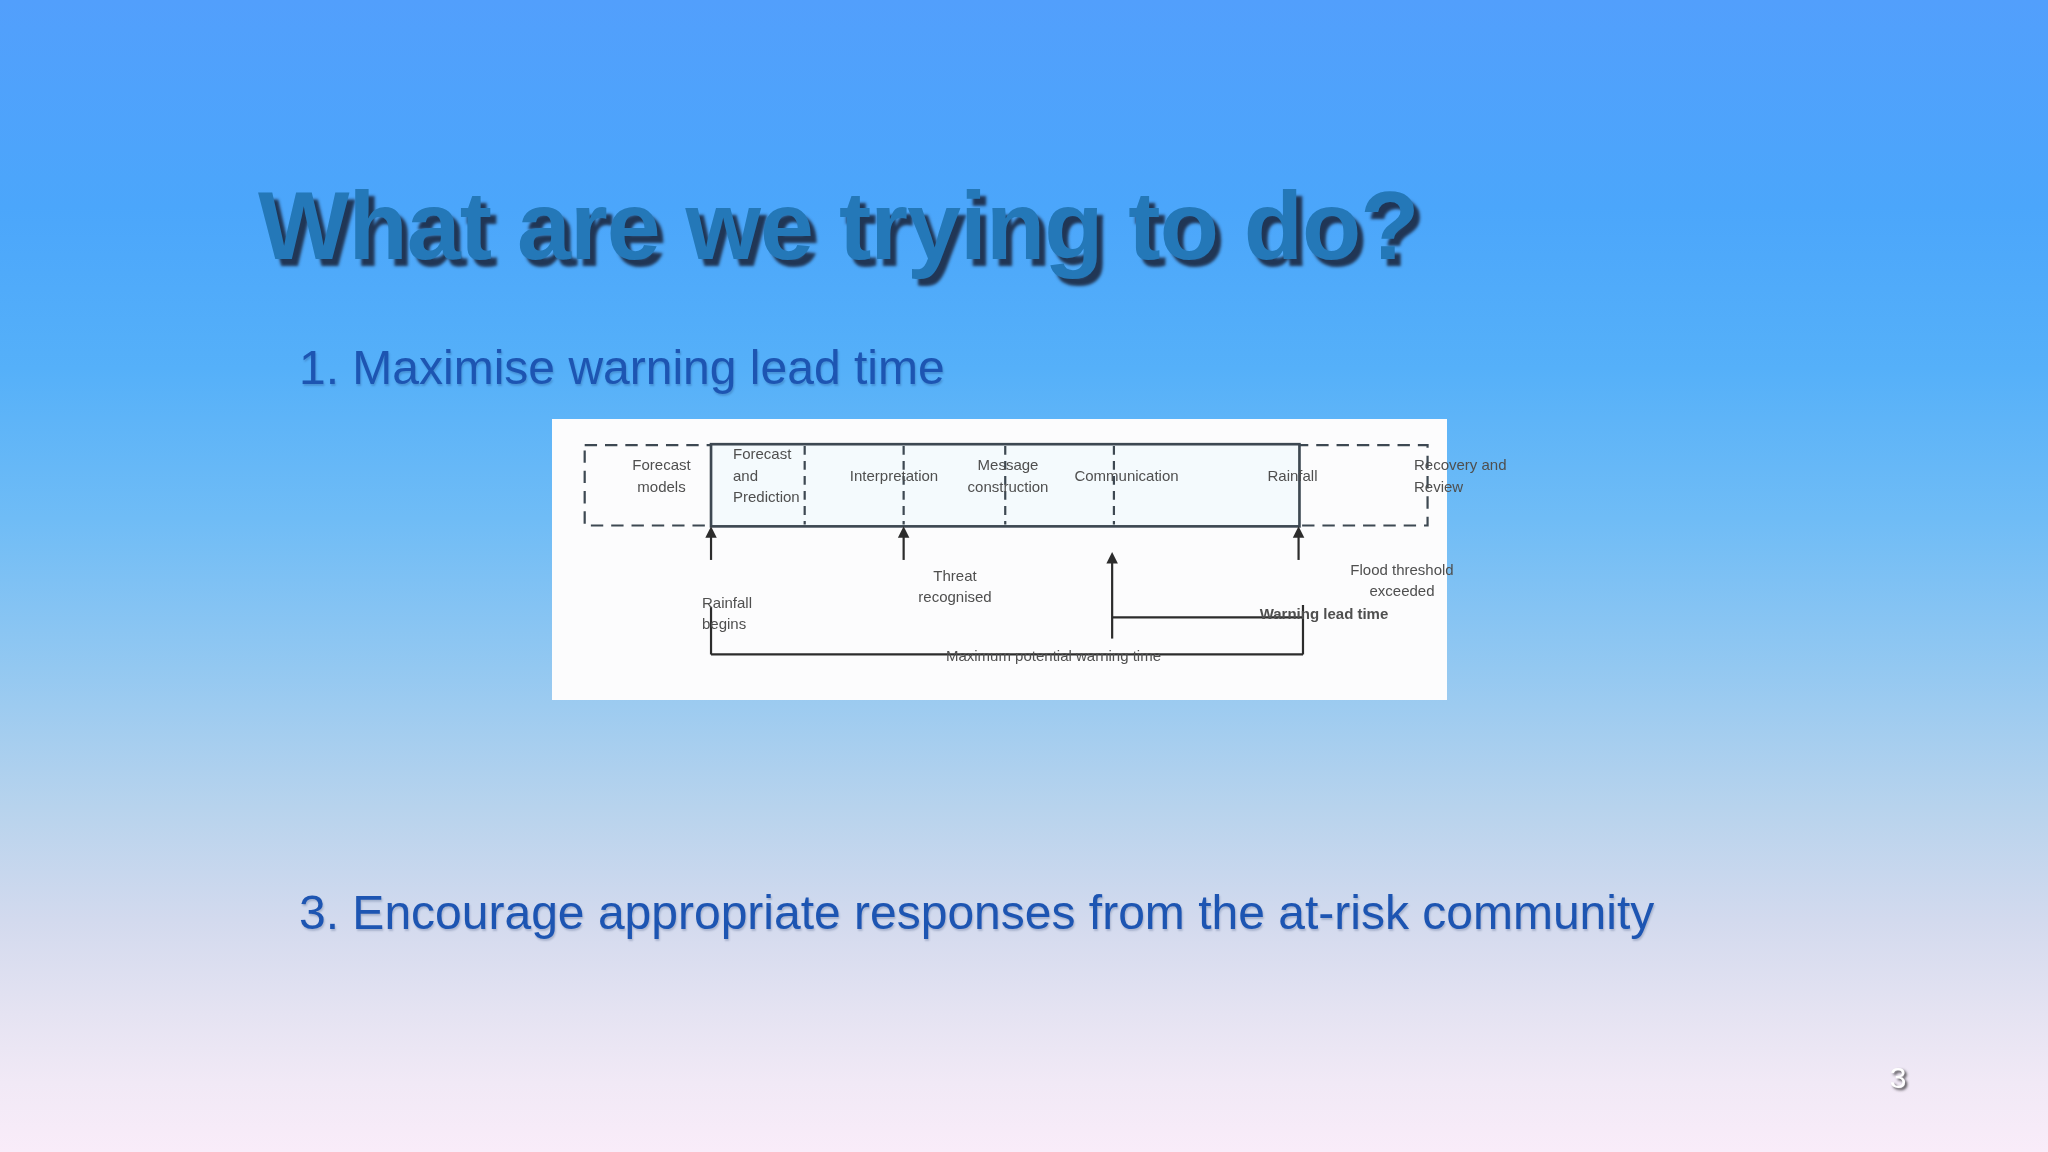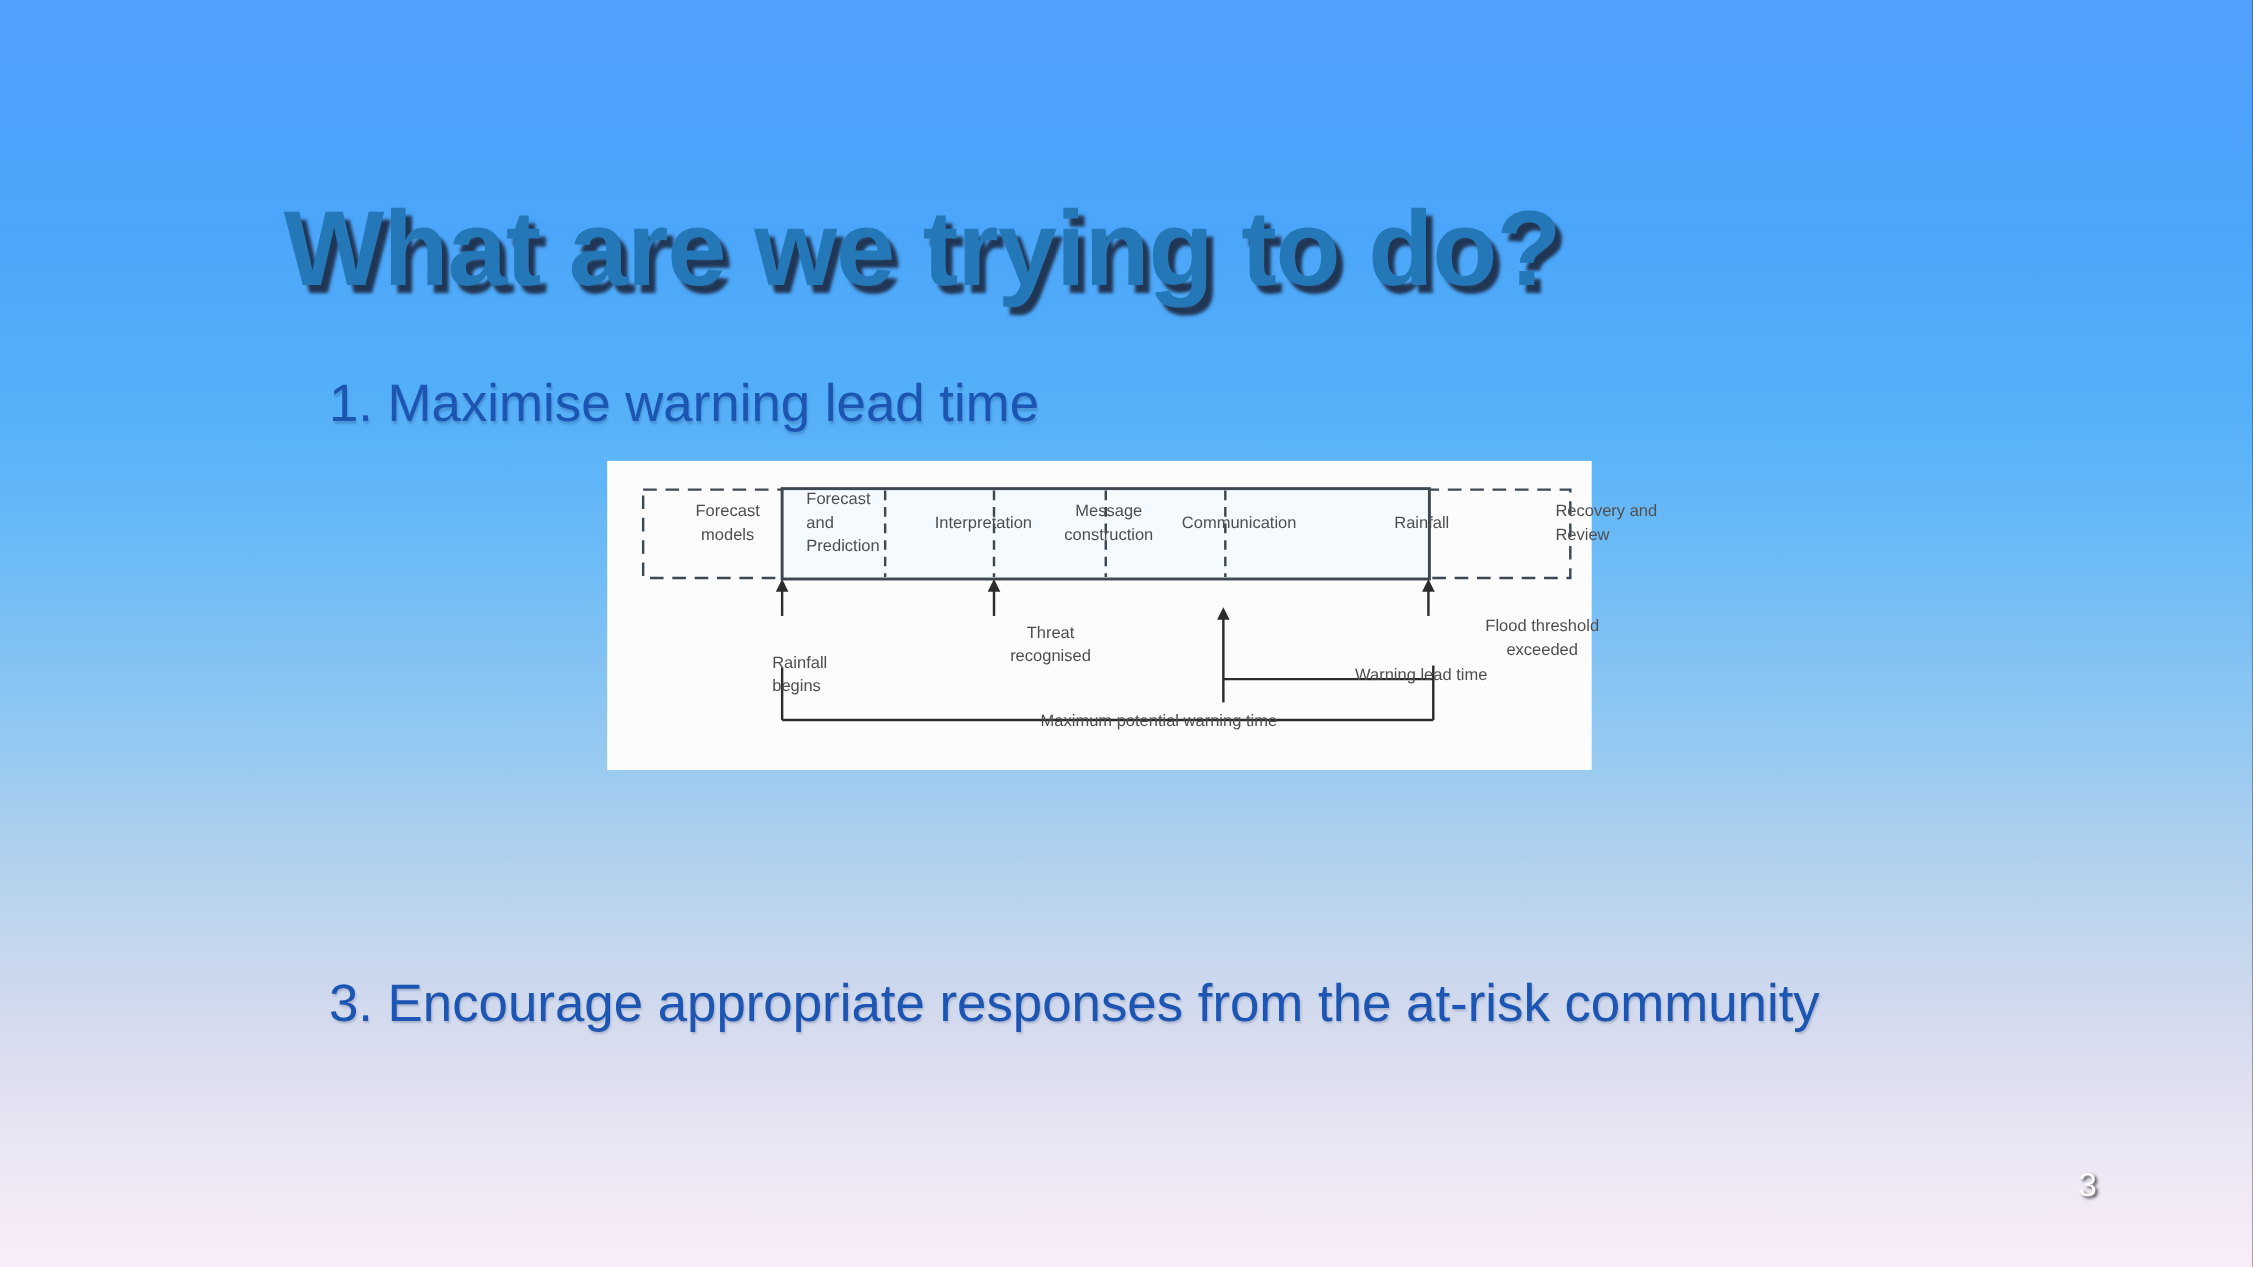--- a/index.html
+++ b/index.html
@@ -124,21 +124,21 @@
     <div class="cell left" style="left:181px;width:80px;">Forecast and Prediction</div>
     <div class="cell" style="left:288px;width:108px;">Interpretation</div>
     <div class="cell" style="left:402px;width:108px;">Message construction</div>
     <div class="cell" style="left:515px;width:119px;">Communication</div>
     <div class="cell" style="left:638px;width:205px;">Rainfall</div>
     <div class="cell left" style="left:862px;width:96px;">Recovery and Review</div>
 
     <div class="dlabel" style="left:150px;top:146px;width:72px;margin-top:27px;">Rainfall begins</div>
     <div class="dlabel" style="left:358px;top:146px;width:90px;text-align:center;">Threat recognised</div>
     <div class="dlabel center" style="left:788px;top:140px;width:124px;">Flood threshold exceeded</div>
-    <div class="dlabel center" style="left:664px;top:184px;width:152px;">Warning lead time</div>
+    <div class="dlabel center" style="left:696px;top:184px;width:152px;font-weight:bold;">Warning lead time</div>
     <div class="dlabel center" style="left:379px;top:226px;width:245px;">Maximum potential warning time</div>
   </div>
 
   <div class="point" id="point3">3. Encourage appropriate responses from the at-risk community</div>
 
   <div class="footer-text" id="footer-page">3</div>
 
 </div>
 
 </body></html>

